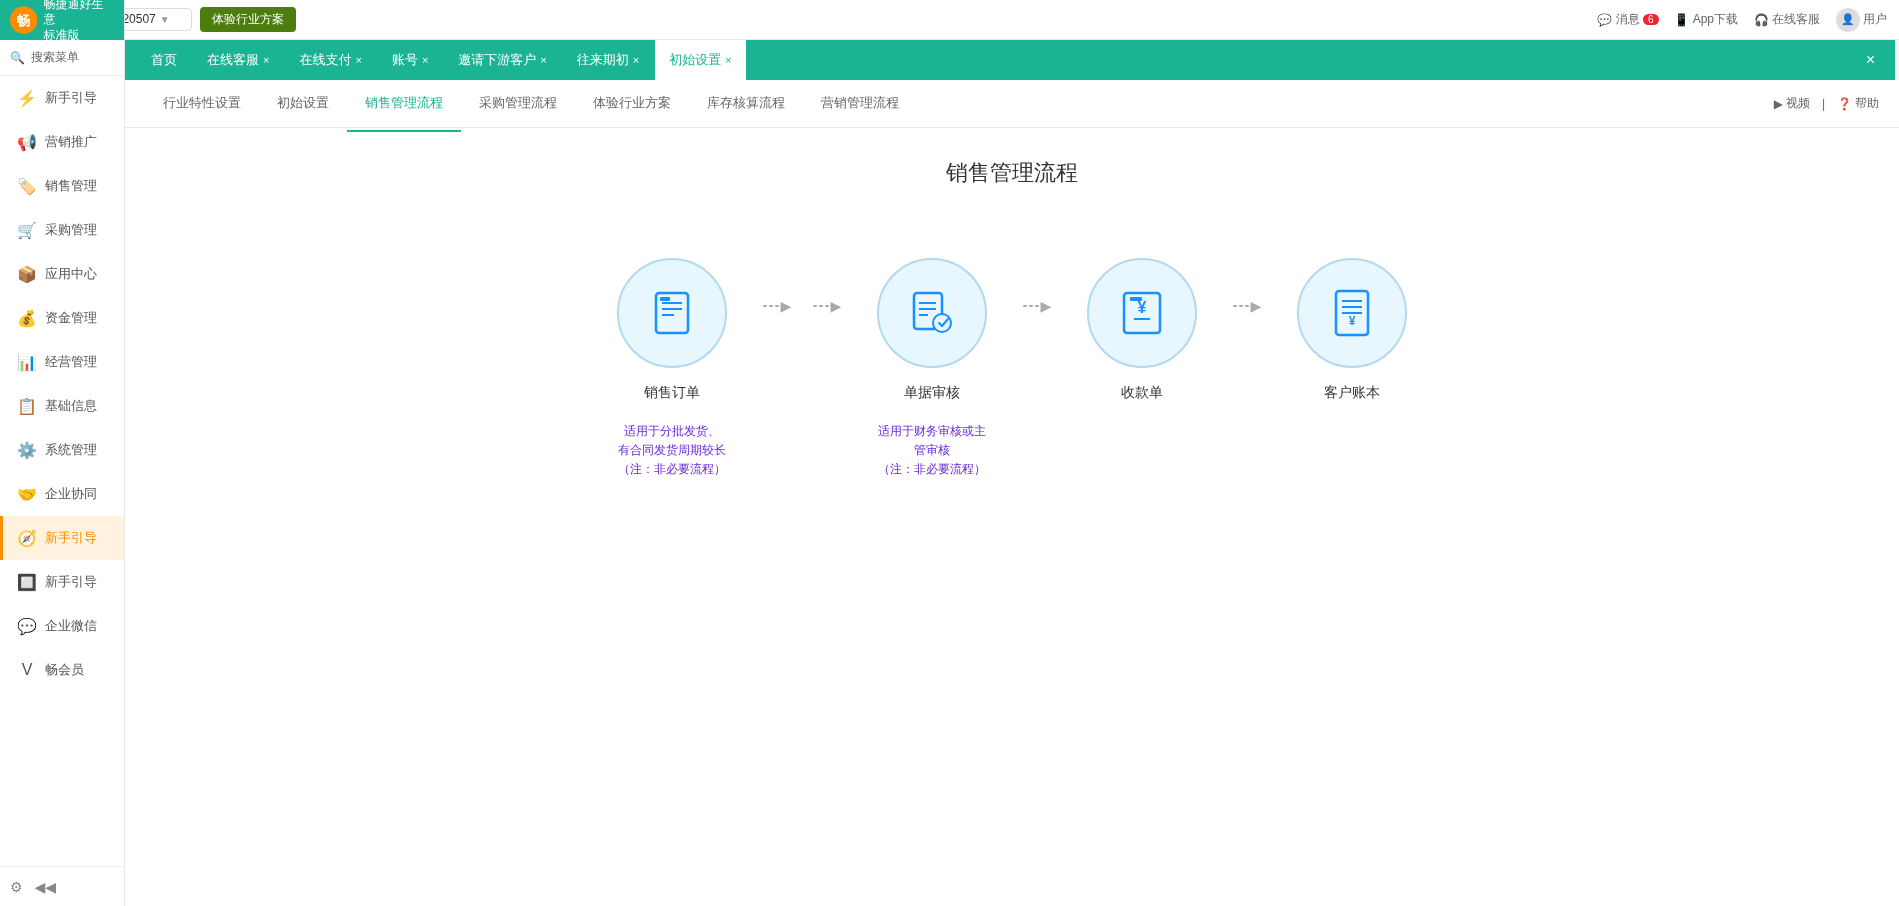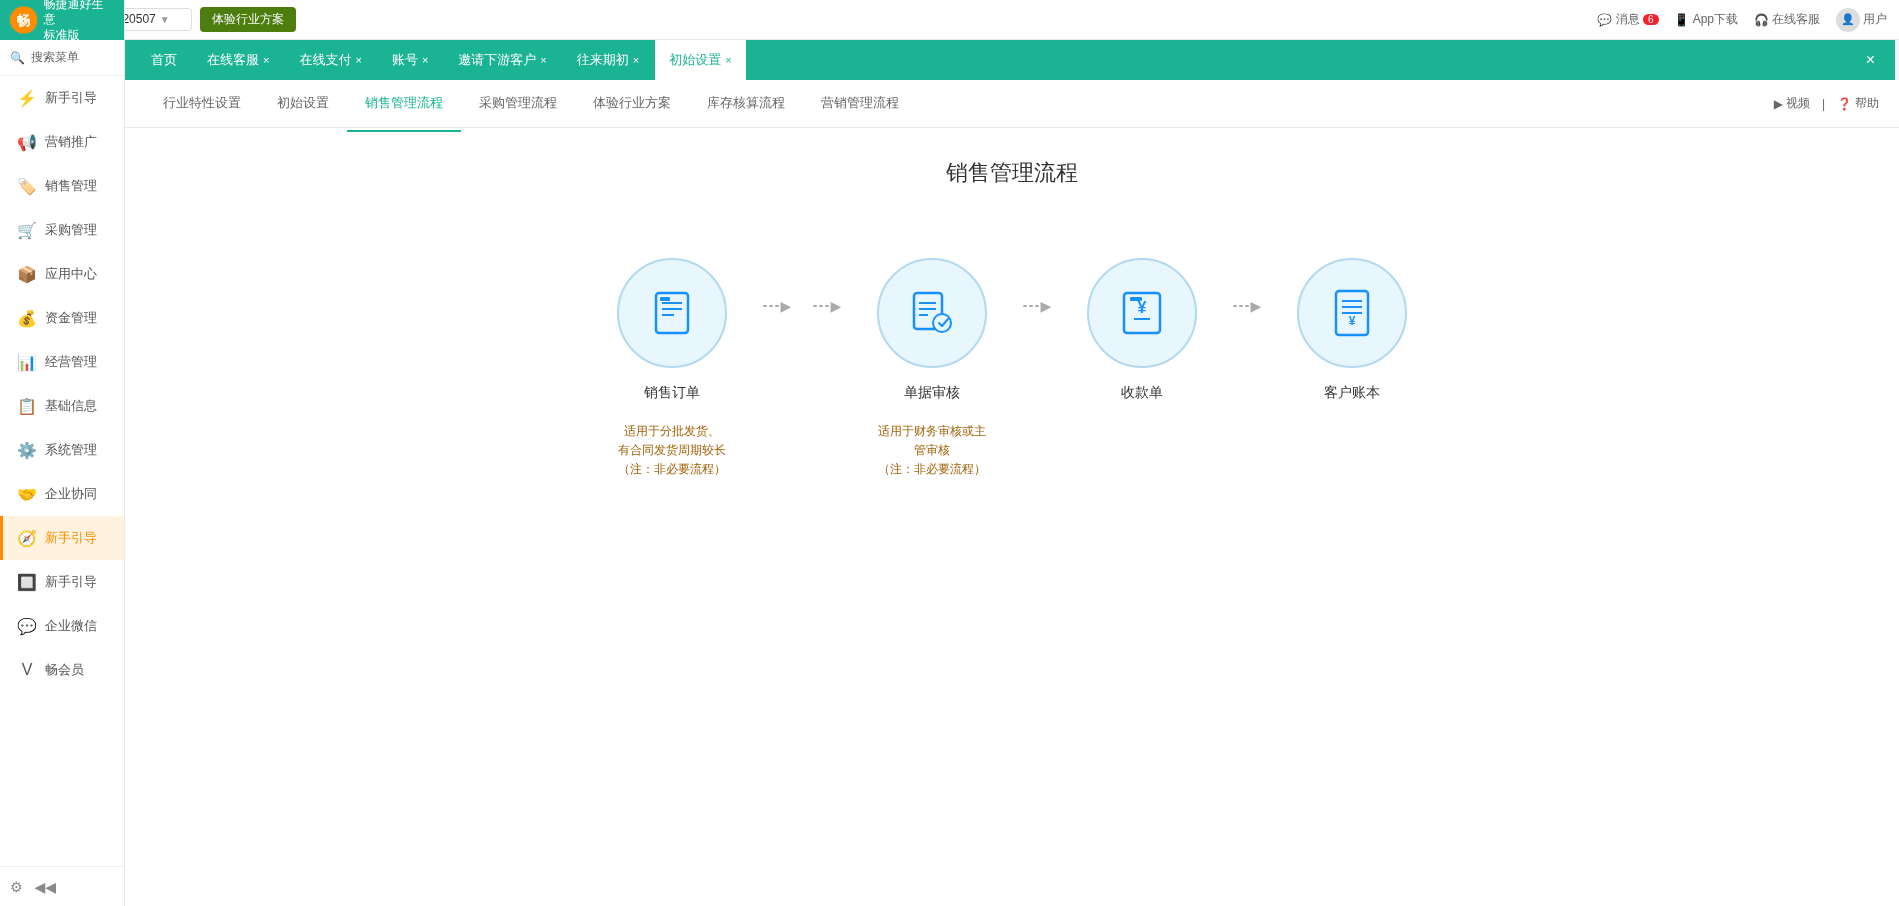--- a/index.html
+++ b/index.html
@@ -193,21 +193,21 @@
     .flow-circle svg { width: 52px; height: 52px; }
     .flow-label {
       font-size: 14px;
       font-weight: 500;
       color: #333;
       margin-bottom: 20px;
       text-align: center;
     }
     .flow-desc {
       font-size: 12px;
-      color: #a16207;
+      color: #6d28d9;
       text-align: center;
       line-height: 1.6;
     }
     .flow-arrow {
       display: flex;
       align-items: center;
       padding-top: 40px;
       color: #999;
       font-size: 20px;
       width: 50px;

